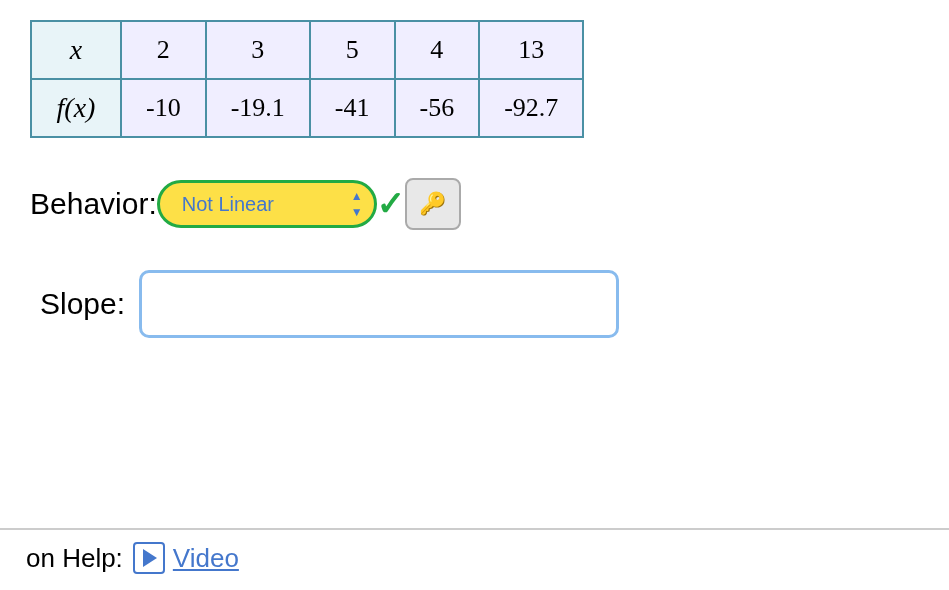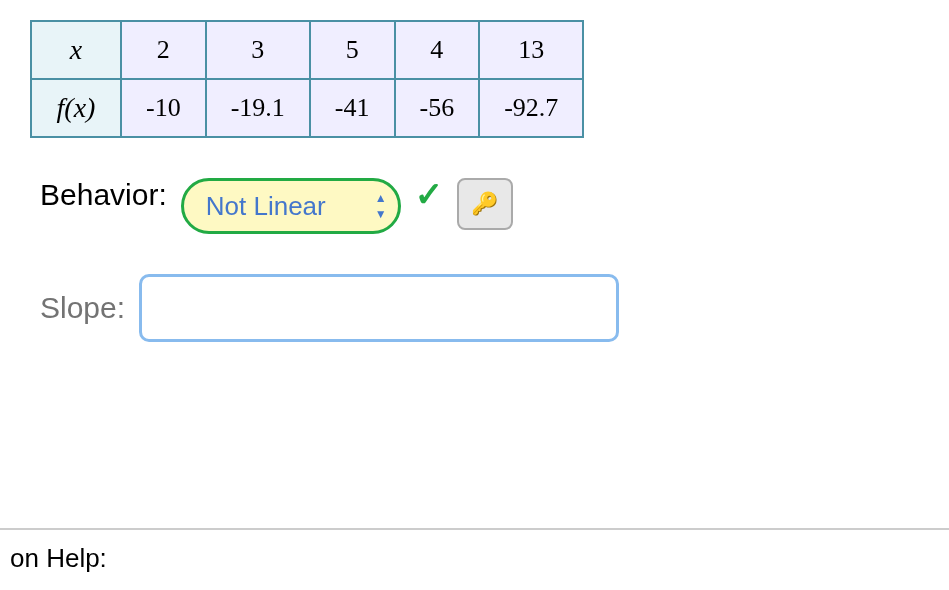--- a/index.html
+++ b/index.html
@@ -49,24 +49,23 @@
     }
 
     .data-table td.value-cell {
       background-color: #f0eeff;
       color: #000;
     }
 
     
     .behavior-row {
       display: flex;
-      align-items: flex-start;
+      align-items: center;
       margin-bottom: 40px;
-      margin-left: 10px;
-      gap: 14px;
+      margin-left: 0;
     }
 
     .behavior-label {
       font-size: 30px;
       color: #000;
       font-family: Arial, sans-serif;
       font-weight: normal;
     }
 
     .behavior-select-wrapper {
@@ -74,23 +73,23 @@
       display: inline-flex;
       align-items: center;
     }
 
     .behavior-select {
       appearance: none;
       -webkit-appearance: none;
       border: 3px solid #22aa44;
       border-radius: 50px;
       padding: 10px 48px 10px 22px;
-      font-size: 26px;
+      font-size: 20px;
       color: #4477cc;
-      background: #fef9c3;
+      background: #fde047;
       cursor: pointer;
       outline: none;
       font-family: Arial, sans-serif;
       min-width: 220px;
     }
 
     .select-arrows {
       position: absolute;
       right: 16px;
       top: 50%;
@@ -123,41 +122,41 @@
     
     .slope-row {
       display: flex;
       align-items: center;
       margin-left: 10px;
       gap: 14px;
     }
 
     .slope-label {
       font-size: 30px;
-      color: #737373;
+      color: #000000;
       font-family: Arial, sans-serif;
       font-weight: normal;
     }
 
     .slope-input {
       border: 3px solid #88bbee;
       border-radius: 10px;
       padding: 14px 20px;
       font-size: 22px;
       width: 480px;
       height: 68px;
       outline: none;
       background: #ffffff;
     }
 
     
     .help-row {
       position: absolute;
       bottom: 16px;
-      left: 0px;
+      left: 16px;
       display: flex;
       align-items: center;
       gap: 10px;
       padding-left: 10px;
     }
 
     .help-label {
       font-size: 26px;
       color: #000;
       font-family: Arial, sans-serif;
@@ -253,15 +252,21 @@
 
   <div class="slope-row">
     <span class="slope-label">Slope:</span>
     <input class="slope-input" type="text" value="" style="">
   </div>
 
   <div class="bottom-line"></div>
 
   <div class="help-row">
     <span class="help-label">on Help:</span>
+    <div class="video-btn">
+      <div class="play-icon">
+        <div class="play-triangle"></div>
+      </div>
+      <span class="video-text">Video</span>
+    </div>
   </div>
 
 </div>
 
 </body></html>

